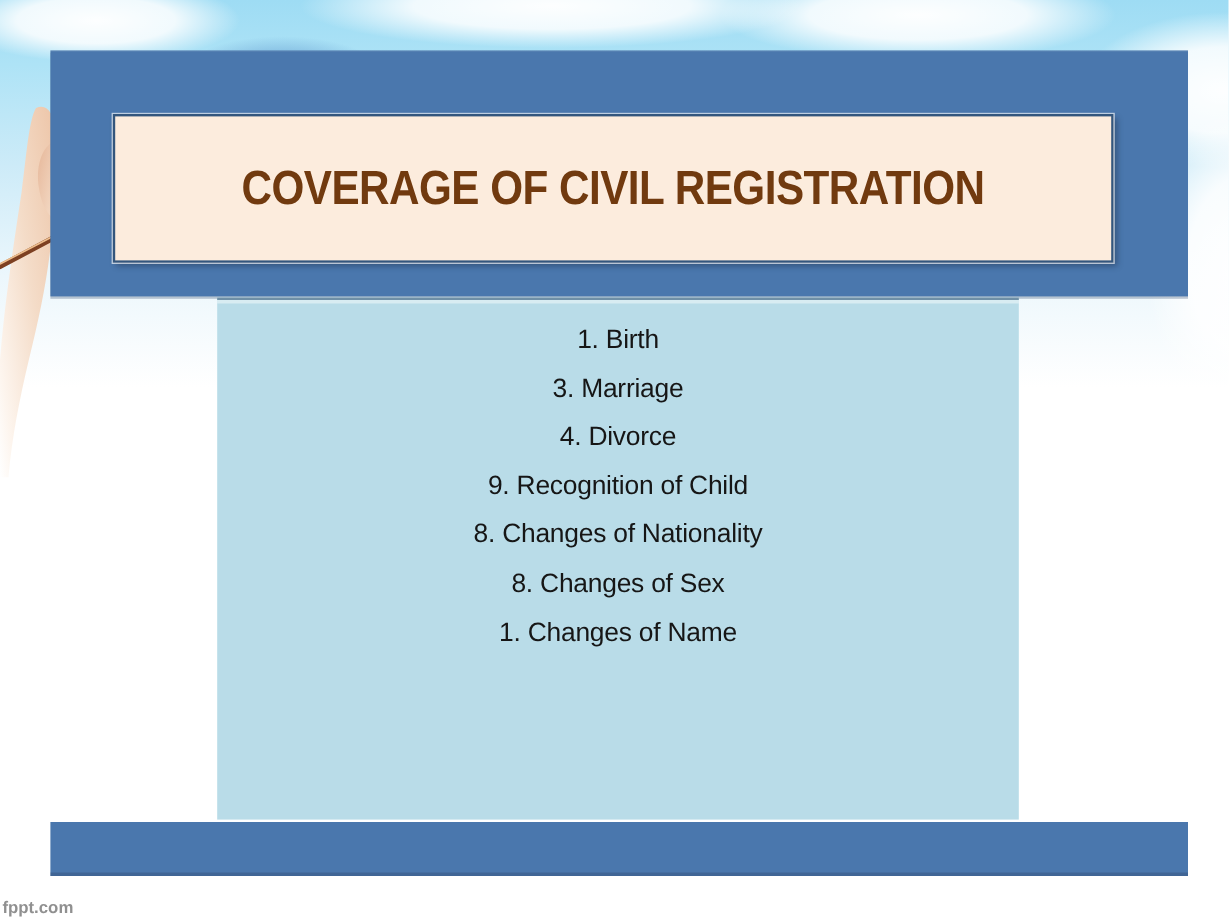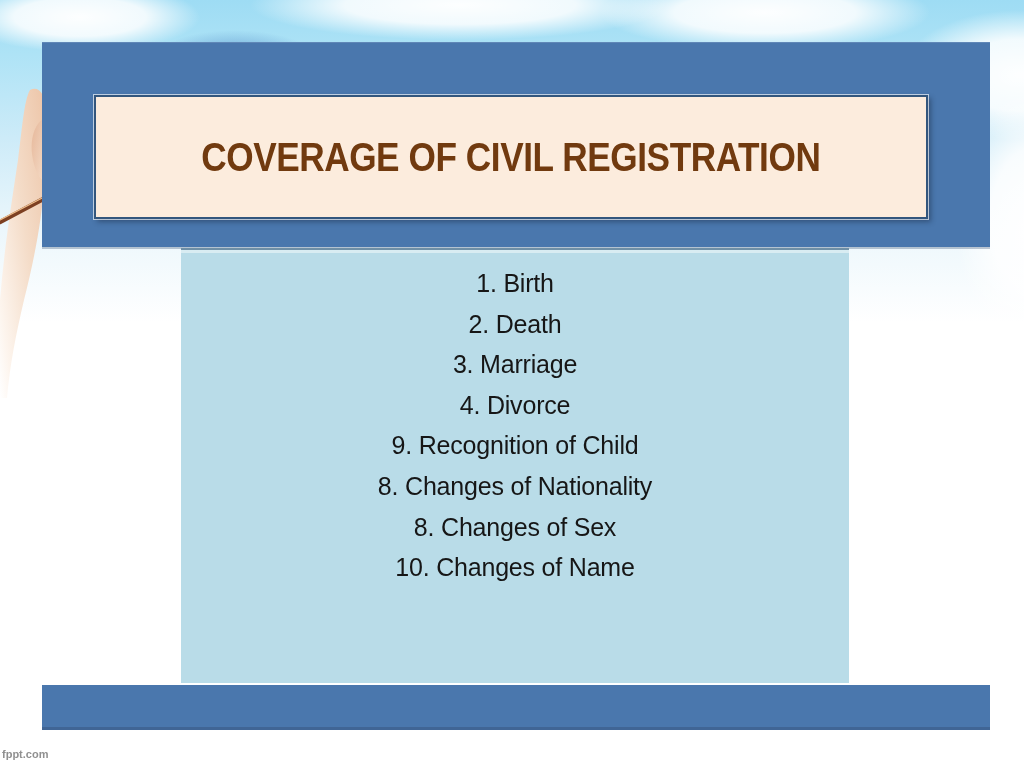--- a/index.html
+++ b/index.html
@@ -81,39 +81,39 @@
     box-shadow: inset 0 3px 0 rgba(255,255,255,0.45);
     box-sizing: border-box;
   }
   .list-box ul {
     list-style: none;
     margin: 0;
     padding: 13px 0 0 0;
     text-align: center;
   }
   .list-box li {
-    font-size: 25px;
+    font-size: 22px;
     line-height: 40.6px;
     color: #161616;
     letter-spacing: -0.2px;
     white-space: pre;           
   }
 
   
   .bottom-bar {
     position: absolute;
     left: 42px; top: 685px; width: 948px; height: 45px;
     background: #4a77ad;
     box-shadow: inset 0 -3px 0 rgba(45,70,105,0.35);
   }
 
   .watermark {
     position: absolute;
     left: 2px; top: 748px;
-    font-size: 11px;
+    font-size: 14px;
     font-weight: 700;
     color: #909090;
   }
 </style>
 </head>
 <body>
 
 <div class="slide">
 
   <div class="sky"></div>
@@ -159,27 +159,26 @@
 
   <div class="banner">
     <div class="title-box">
       <h1>COVERAGE OF CIVIL REGISTRATION</h1>
     </div>
   </div>
 
   <div class="list-box">
     <ul>
       <li>1. Birth</li>
-      <li>2. Death</li>
       <li>3. Marriage</li>
       <li>4. Divorce</li>
       <li>9. Recognition of Child</li>
       <li>8. Changes of Nationality</li>
       <li>8. Changes of Sex</li>
-      <li>10. Changes of Name</li>
+      <li>1. Changes of Name</li>
     </ul>
   </div>
 
   <div class="bottom-bar"></div>
 
   <div class="watermark">fppt.com</div>
 
 </div>
 
 </body></html>

